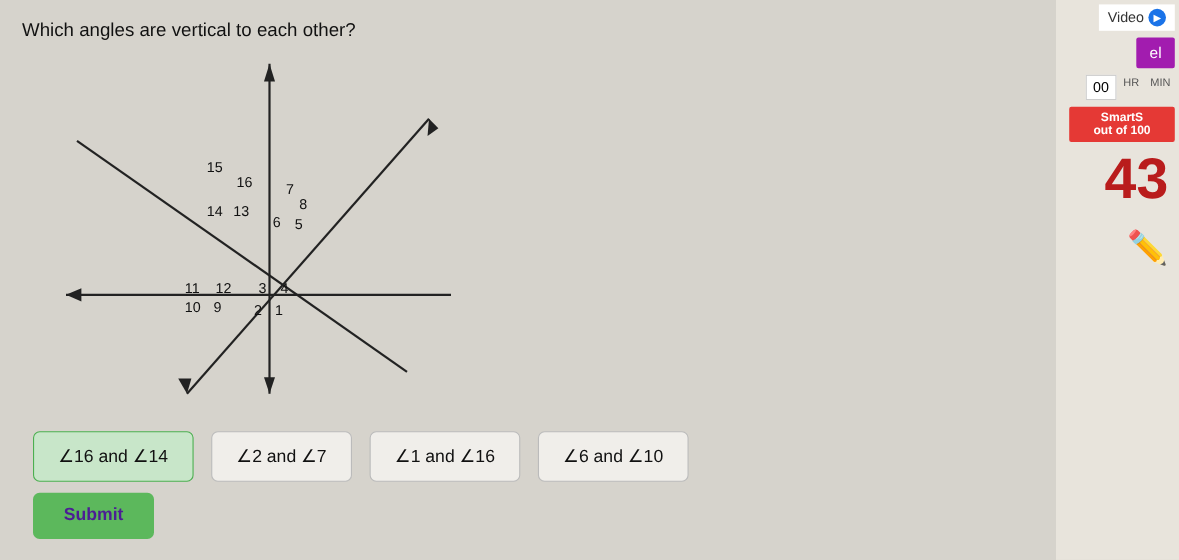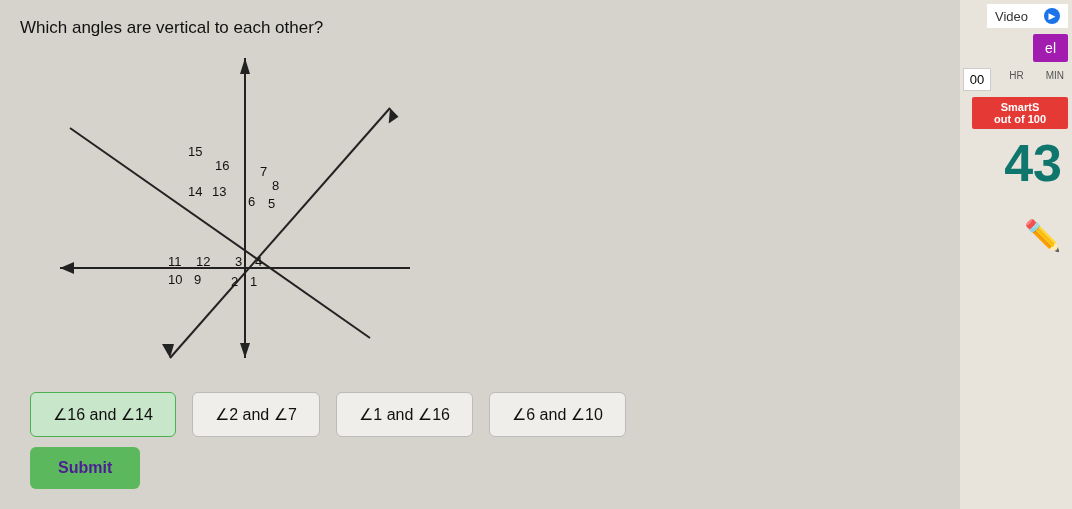--- a/index.html
+++ b/index.html
@@ -94,22 +94,21 @@
       flex-direction: column;
       align-items: flex-end;
     }
 
     .video-btn {
       background: #fff;
       border: none;
       font-size: 13px;
       padding: 4px 8px;
       display: flex;
-      align-items: center;
-      gap: 16px;
+      gap: 4px;
       cursor: pointer;
       margin: 4px 4px 0 0;
       color: #333;
     }
 
     .play-icon {
       width: 16px;
       height: 16px;
       background: #1a73e8;
       border-radius: 50%;
@@ -126,21 +125,21 @@
       border: none;
       padding: 6px 12px;
       font-size: 14px;
       cursor: pointer;
       margin: 6px 4px 0 0;
       border-radius: 2px;
     }
 
     .timer-area {
       display: flex;
-      gap: 14px;
+      gap: 2px;
       margin: 6px 4px 0 0;
     }
 
     .timer-box {
       background: white;
       padding: 3px 6px;
       font-size: 13px;
       border: 1px solid #ccc;
     }
 
@@ -157,22 +156,22 @@
       font-weight: bold;
       padding: 4px 22px;
       margin: 6px 4px 0 0;
       border-radius: 2px;
       text-align: center;
     }
 
     .big-number {
       font-size: 52px;
       font-weight: bold;
-      color: #0f766e;
-      margin: 4px 10px 15px 0;
+      color: #b91c1c;
+      margin: 4px 10px 4px 0;
       align-self: flex-end;
     }
 
     .pencil-icon {
       font-size: 30px;
       margin: 10px 10px 0 0;
       align-self: flex-end;
       color: #1a73e8;
     }
 

